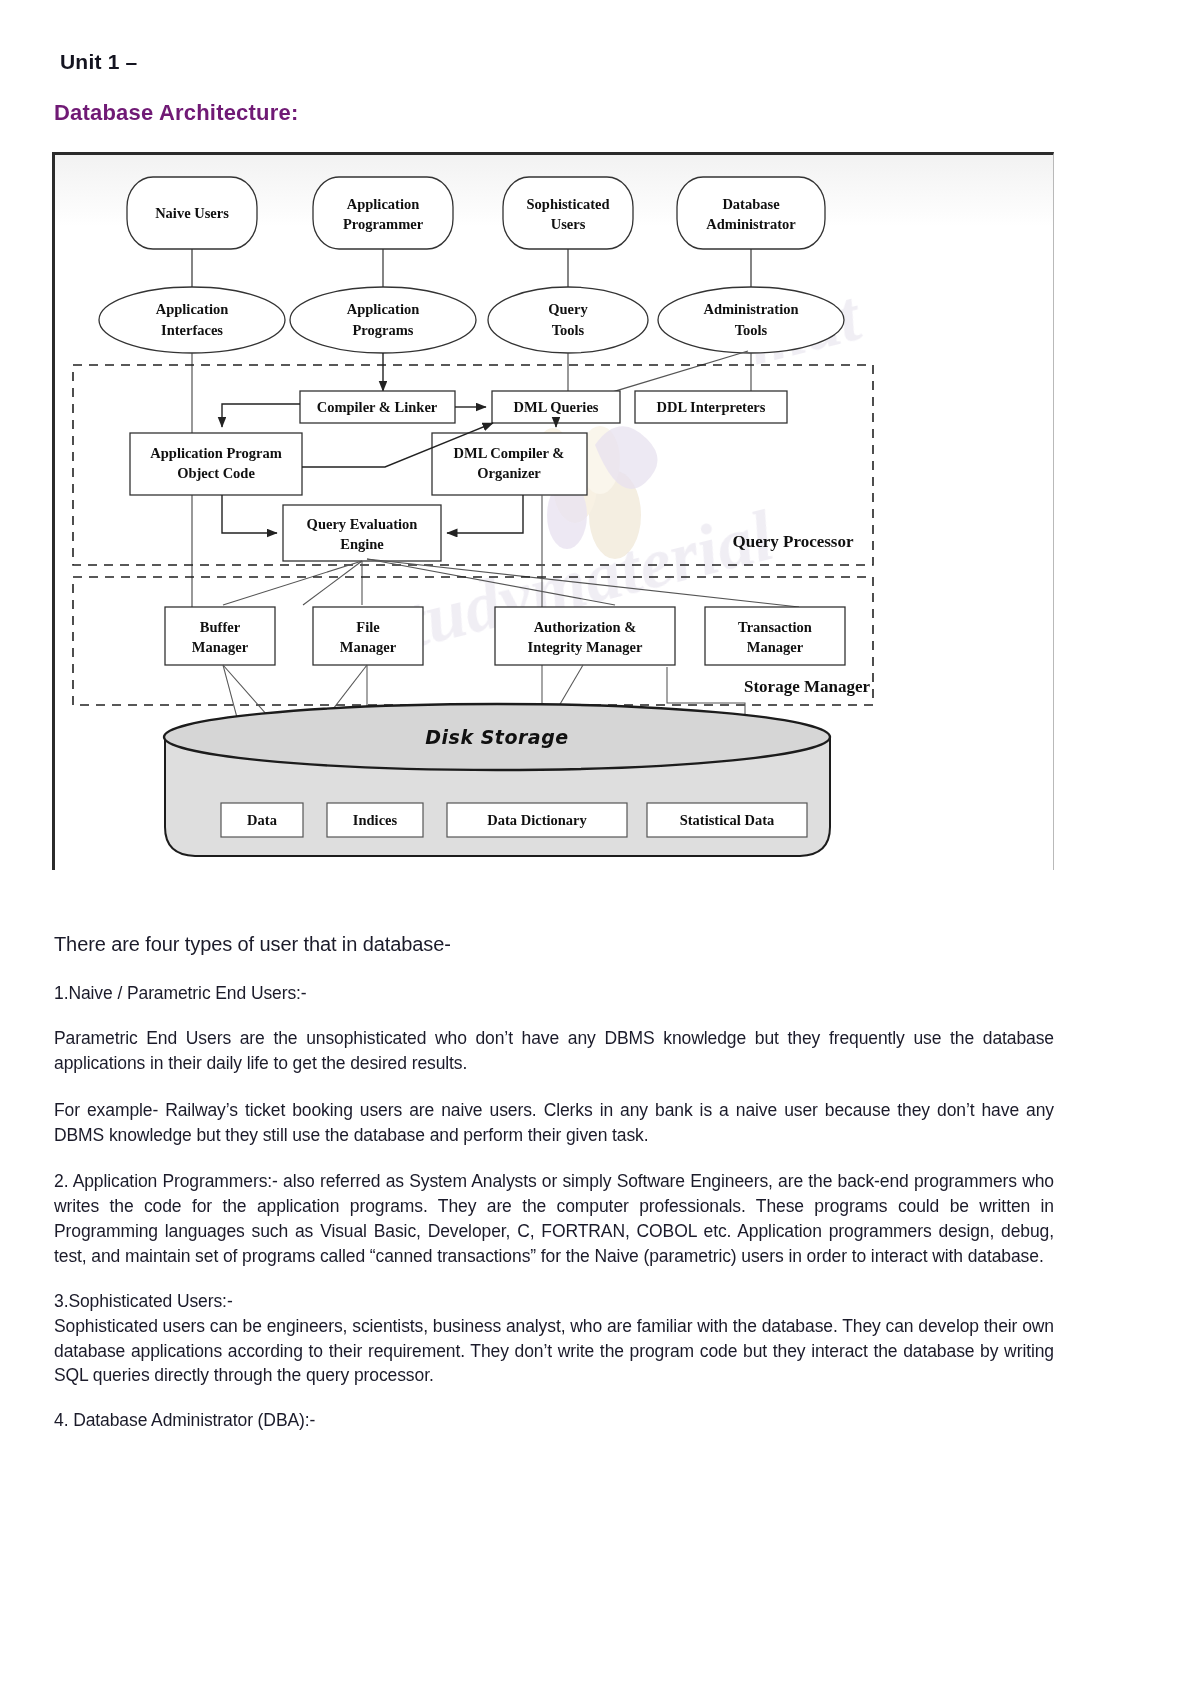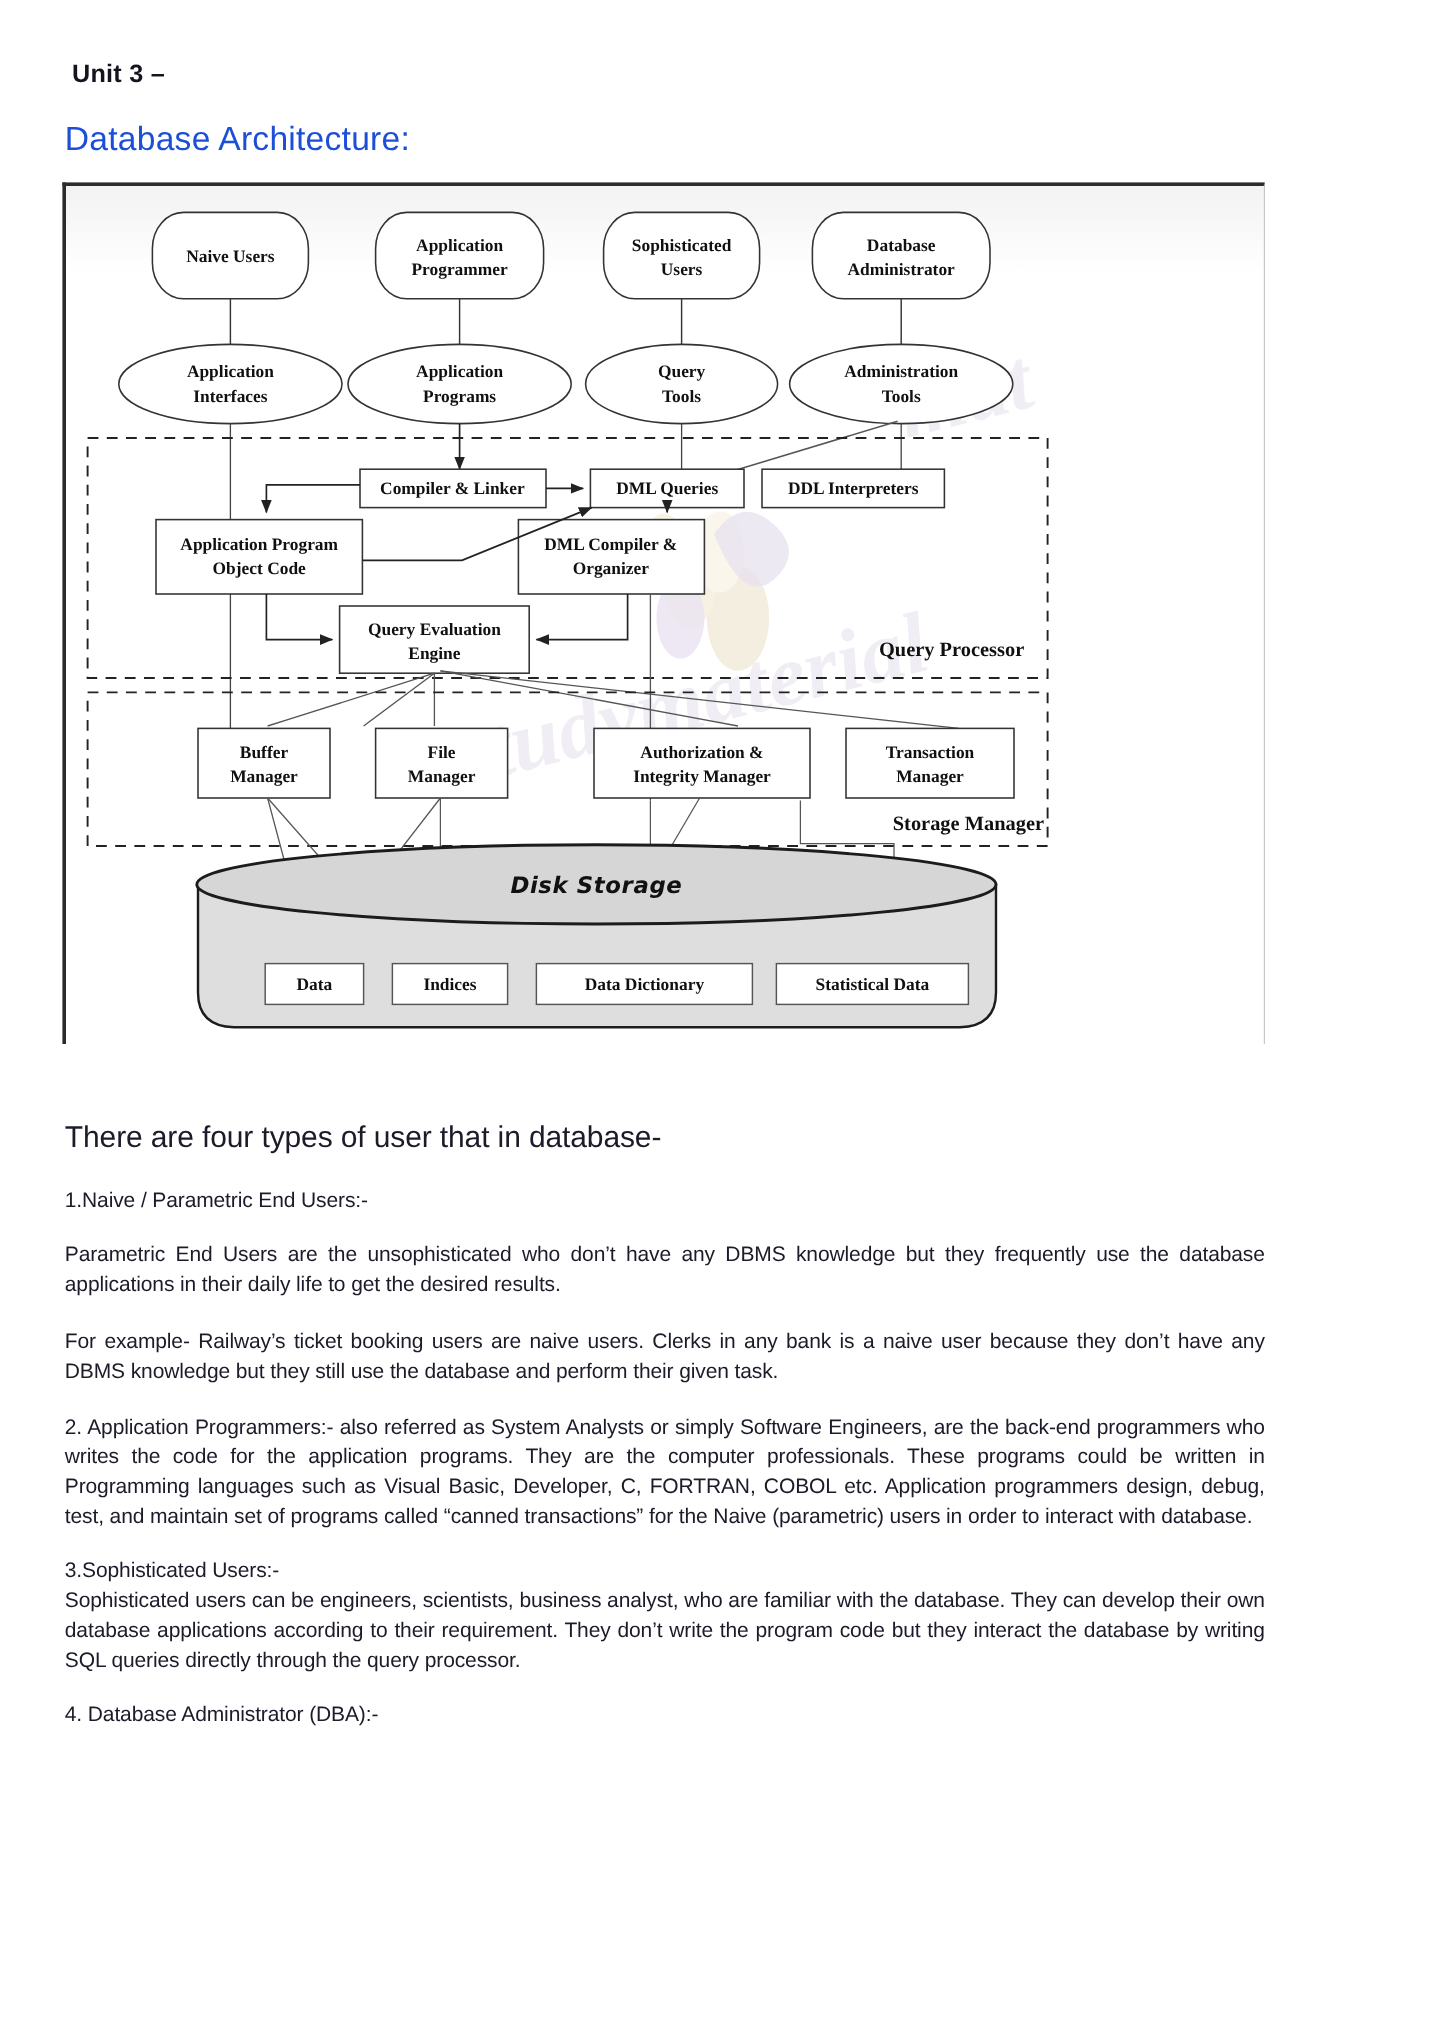--- a/index.html
+++ b/index.html
@@ -15,22 +15,22 @@
     position:absolute;inset:0;
     padding:0;
   }
   .h-unit{
     position:absolute;left:60px;top:50px;
     font-size:21px;font-weight:bold;letter-spacing:0.2px;
     color:#141420;
   }
   .h-arch{
     position:absolute;left:54px;top:100px;
-    font-size:28px;font-weight:normal;letter-spacing:0.2px;
-    color:#1d4ed8;
+    font-size:22px;font-weight:bold;letter-spacing:0.2px;
+    color:#701a75;
   }
   .figure{
     position:absolute;left:52px;top:152px;
     width:1002px;height:718px;
     background:#ffffff;
     border-left:3px solid #2b2b2b;
     border-top:3px solid #2b2b2b;
     border-right:1px solid #b9b9b9;
     box-sizing:border-box;
   }
@@ -57,40 +57,40 @@
     font-family:"Liberation Serif",serif;
     font-style:italic;font-weight:bold;
     font-size:72px;
     fill:#bdb3cf;opacity:.45;
   }
 
   .body-wrap{
     position:absolute;left:54px;top:930px;width:1000px;
   }
   .lead{
-    font-size:25px;line-height:1.45;margin:0 0 24px 0;
+    font-size:20px;line-height:1.45;margin:0 0 24px 0;
     letter-spacing:-0.1px;
   }
   .sub{
     font-size:17.5px;font-weight:normal;margin:0 0 22px 0;
     letter-spacing:-0.1px;
   }
   .sub.tight{margin-bottom:2px;margin-top:17px;}
   p.para{
     font-size:17.5px;line-height:1.42;margin:0 0 22px 0;
     text-align:justify;letter-spacing:-0.1px;
   }
   b{font-weight:normal;margin-top:23px;}
 </style>
 </head>
 <body>
 
 <div class="page">
 
-  <div class="h-unit">Unit 3 –</div>
+  <div class="h-unit">Unit 1 –</div>
   <div class="h-arch">Database Architecture:</div>
 
   <div class="figure">
     <div class="inner">
       <svg class="diagram" width="1000" height="715" viewBox="0 0 1000 715">
 
         <g opacity="0.5">
           <ellipse cx="560" cy="360" rx="26" ry="44" fill="#e9dcc3"></ellipse>
           <ellipse cx="520" cy="330" rx="22" ry="38" fill="#f0e3c7"></ellipse>
           <ellipse cx="545" cy="305" rx="20" ry="34" fill="#f5ecd8"></ellipse>

